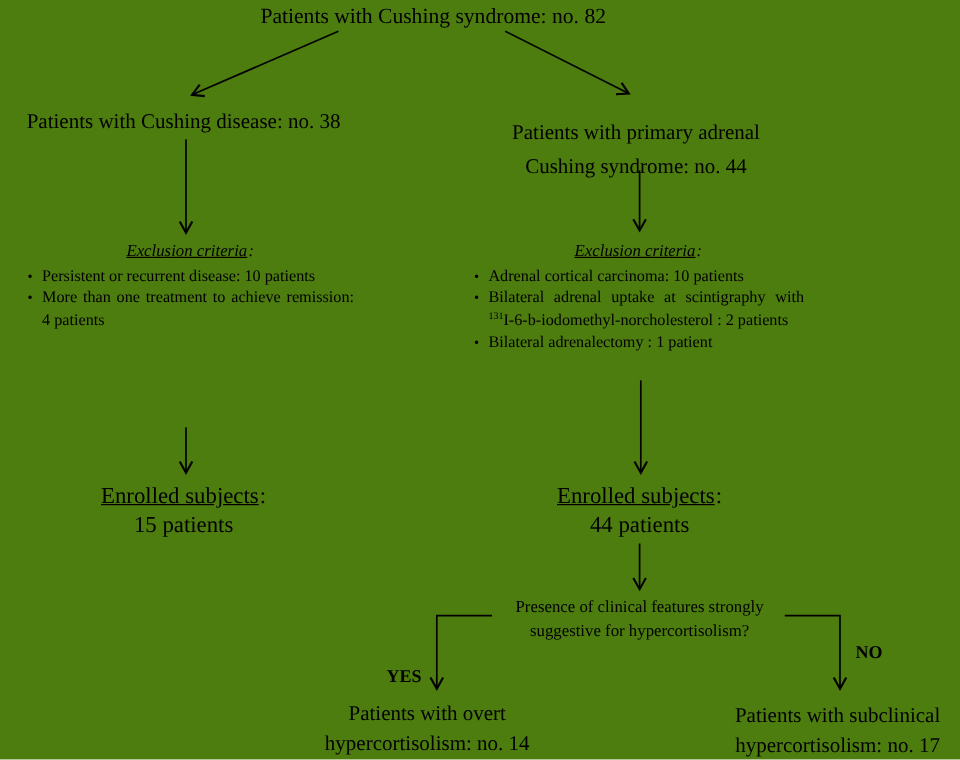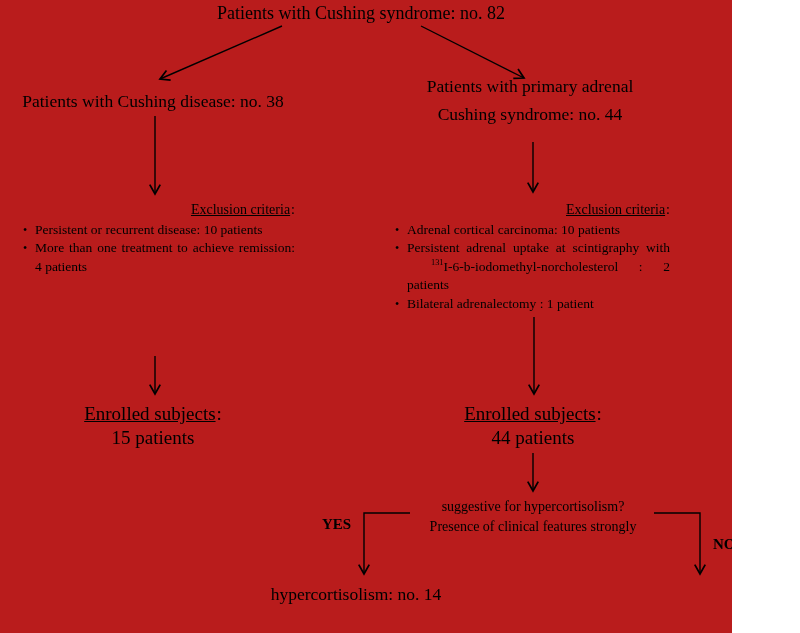--- a/index.html
+++ b/index.html
@@ -1,50 +1,50 @@
 <!DOCTYPE html>
 <html><head>
 <meta charset="utf-8">
 <style>
   * { box-sizing: border-box; }
   html, body { margin: 0; padding: 0; background: #ffffff; }
   .canvas {
     position: relative;
-    width: 732px;
+    width: 800px;
     height: 633px;
-    background: #b91c1c;
+    background: #4d7c0f;
     color: #000000;
     font-family: "Liberation Serif", "DejaVu Serif", serif;
     overflow: hidden;
   }
   .abs { position: absolute; }
   .cx { transform: translateX(-50%); text-align: center; white-space: nowrap; }
   .title { font-size: 18px; line-height: 20px; }
   .node { font-size: 17.5px; line-height: 28px; }
   .outcome { font-size: 17.5px; line-height: 25px; }
-  .list-header { font-size: 14px; line-height: 18px; text-align: right; white-space: nowrap; }
+  .list-header { font-size: 14px; line-height: 18px; text-align: center; white-space: nowrap; font-style: italic; }
   .u { text-decoration: underline; }
   .colon { margin-left: 1px; }
   .excl-list {
     margin: 2px 0 0 0;
     padding: 0 0 0 13px;
     list-style: none;
     font-size: 13.5px;
     line-height: 18.4px;
     text-align: justify;
   }
   .excl-list li { position: relative; }
   .excl-list li::before {
     content: "\2022";
     position: absolute;
     left: -12px;
     top: 0;
     font-size: 12px;
   }
-  sup { font-size: 0.62em; line-height: 0; vertical-align: super; margin-left: 24px; }
+  sup { font-size: 0.62em; line-height: 0; vertical-align: super; }
   .enrolled { font-size: 19px; line-height: 24px; }
   .question { font-size: 14px; line-height: 20px; }
   .branch-label { font-size: 15px; font-weight: bold; white-space: nowrap; }
   svg.flow { position: absolute; left: 0; top: 0; }
 </style>
 </head>
 <body>
 
 <div class="canvas">
 
@@ -64,57 +64,62 @@
       <line x1="533" y1="453" x2="533" y2="491" marker-end="url(#arr)"></line>
       <polyline points="410,513 364,513 364,574" marker-end="url(#arr)"></polyline>
       <polyline points="654,513 700,513 700,574" marker-end="url(#arr)"></polyline>
     </g>
   </svg>
 
   <div class="abs cx title" style="left:361px; top:3px;">Patients with Cushing syndrome: no. 82</div>
 
   <div class="abs cx node" style="left:153px; top:87px;">Patients with Cushing disease: no. 38</div>
 
-  <div class="abs cx node" style="left:530px; top:72px;">
+  <div class="abs cx node" style="left:530px; top:96px;">
     <div>Patients with primary adrenal</div>
     <div>Cushing syndrome: no. 44</div>
   </div>
 
   <div class="abs" style="left:22px; top:201px; width:273px;">
     <div class="list-header"><span class="u">Exclusion criteria</span><span class="colon">:</span></div>
     <ul class="excl-list">
       <li>Persistent or recurrent disease: 10 patients</li>
       <li>More than one treatment to achieve remission: 4 patients</li>
     </ul>
   </div>
 
   <div class="abs" style="left:394px; top:201px; width:276px;">
     <div class="list-header"><span class="u">Exclusion criteria</span><span class="colon">:</span></div>
     <ul class="excl-list">
       <li>Adrenal cortical carcinoma: 10 patients</li>
-      <li><span>Persistent adrenal uptake at scintigraphy with </span><sup>131</sup><span>I-6-b-iodomethyl-norcholesterol : 2 patients</span></li>
+      <li><span>Bilateral adrenal uptake at scintigraphy with </span><sup>131</sup><span>I-6-b-iodomethyl-norcholesterol : 2 patients</span></li>
       <li>Bilateral adrenalectomy : 1 patient</li>
     </ul>
   </div>
 
   <div class="abs cx enrolled" style="left:153px; top:402px;">
     <div><span class="u">Enrolled subjects</span><span class="colon">:</span></div>
     <div>15 patients</div>
   </div>
 
   <div class="abs cx enrolled" style="left:533px; top:402px;">
     <div><span class="u">Enrolled subjects</span><span class="colon">:</span></div>
     <div>44 patients</div>
   </div>
 
   <div class="abs cx question" style="left:533px; top:497px;">
+    <div>Presence of clinical features strongly</div>
     <div>suggestive for hypercortisolism?</div>
-    <div>Presence of clinical features strongly</div>
   </div>
 
-  <div class="abs branch-label" style="left:322px; top:516px;">YES</div>
+  <div class="abs branch-label" style="left:322px; top:556px;">YES</div>
   <div class="abs branch-label" style="left:713px; top:536px;">NO</div>
 
   <div class="abs cx outcome" style="left:356px; top:582px;">
+    <div>Patients with overt</div>
     <div>hypercortisolism: no. 14</div>
+  </div>
+  <div class="abs cx outcome" style="left:698px; top:584px;">
+    <div>Patients with subclinical</div>
+    <div>hypercortisolism: no. 17</div>
   </div>
 
 </div>
 
 </body></html>

